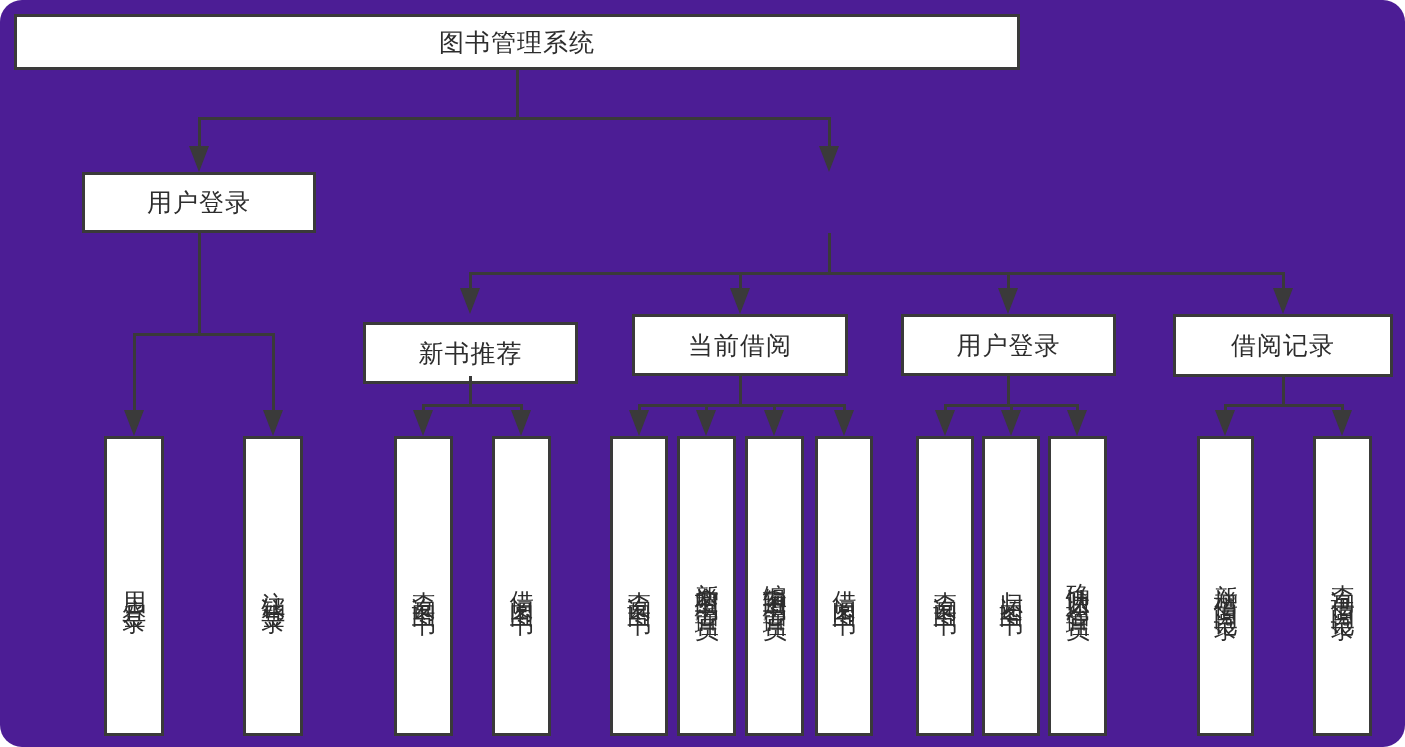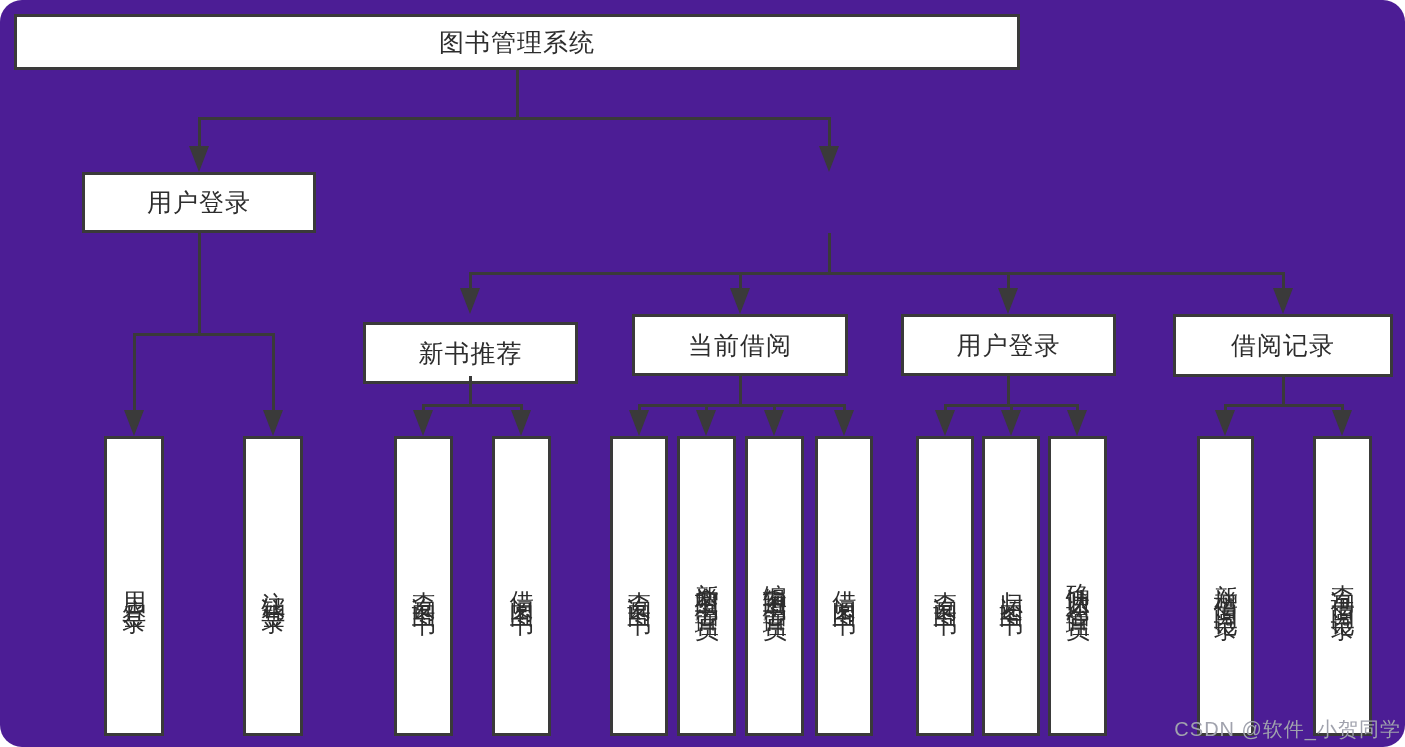--- a/index.html
+++ b/index.html
@@ -171,15 +171,14 @@
   <i class="vl" style="left:1075.5px;top:404px;height:9px;"></i>
   <i class="arrow" style="left:1067px;top:410px;"></i>
 
   <i class="vl" style="left:1281.5px;top:377px;height:30px;"></i>
   <i class="hl" style="left:1223.5px;top:404px;width:120px;"></i>
   <i class="vl" style="left:1223.5px;top:404px;height:9px;"></i>
   <i class="arrow" style="left:1215px;top:410px;"></i>
   <i class="vl" style="left:1340.5px;top:404px;height:9px;"></i>
   <i class="arrow" style="left:1332px;top:410px;"></i>
 
-  <div class="watermark">CSDN @软件_小贺同学</div>
 
 </div>
 
 </body></html>

